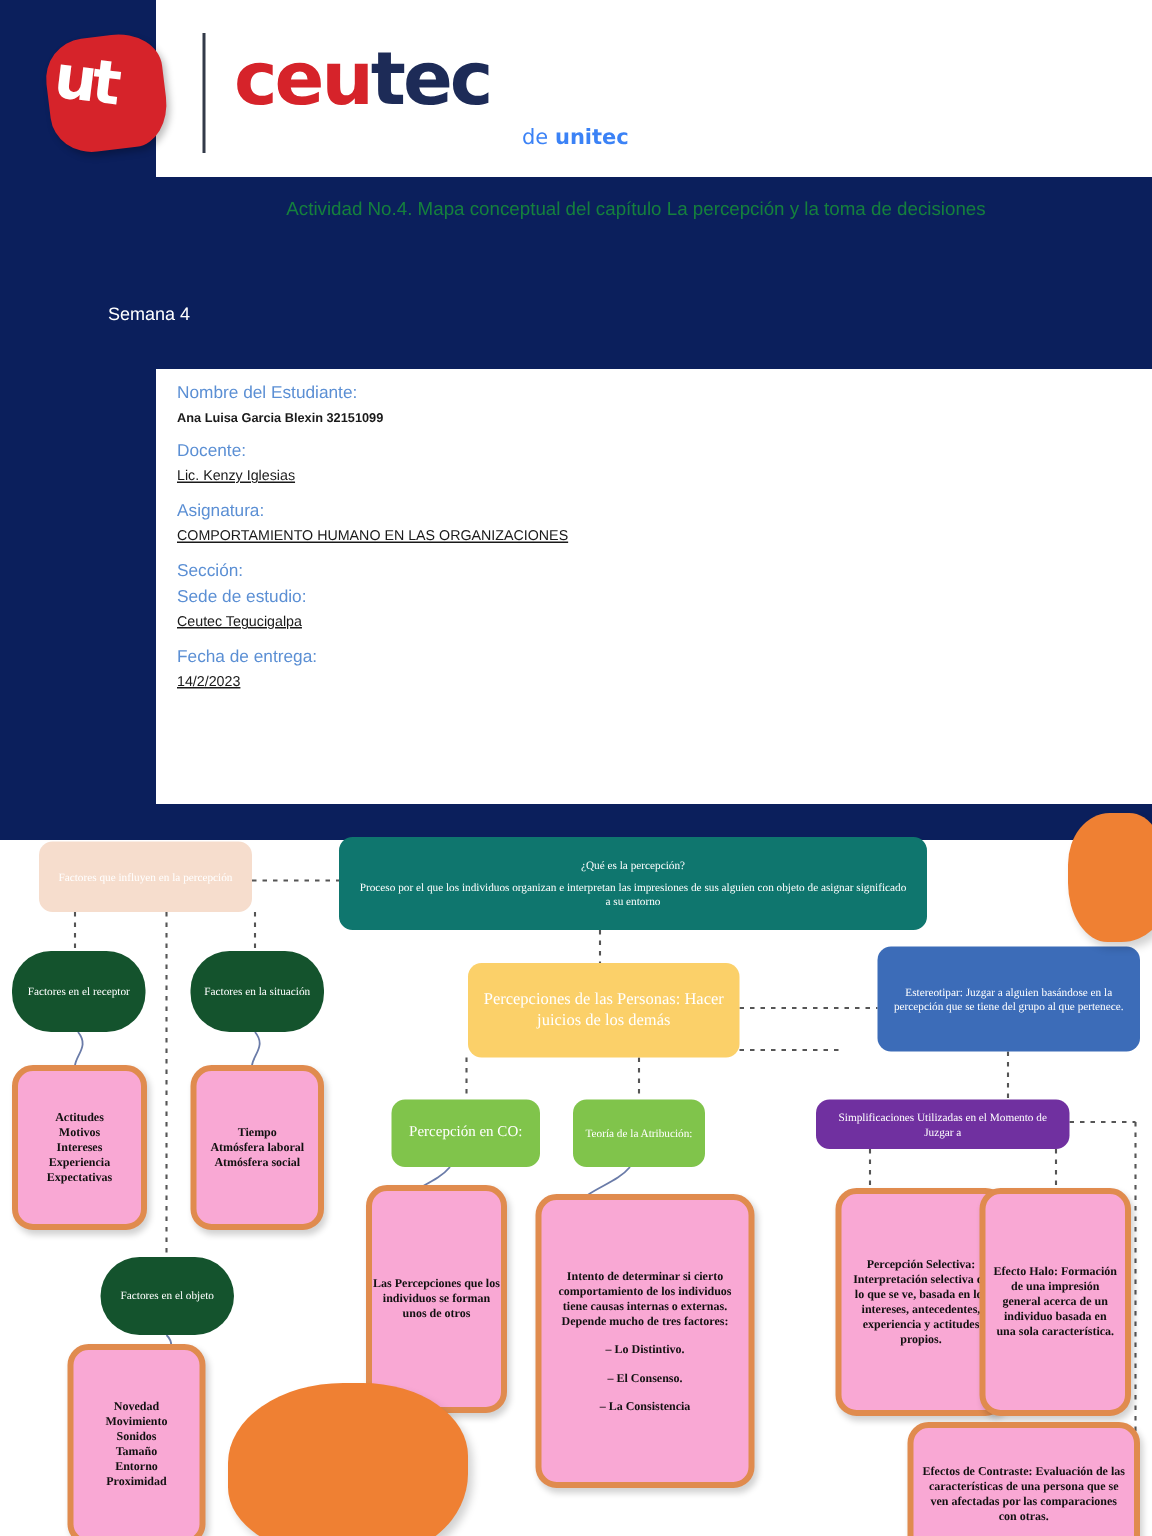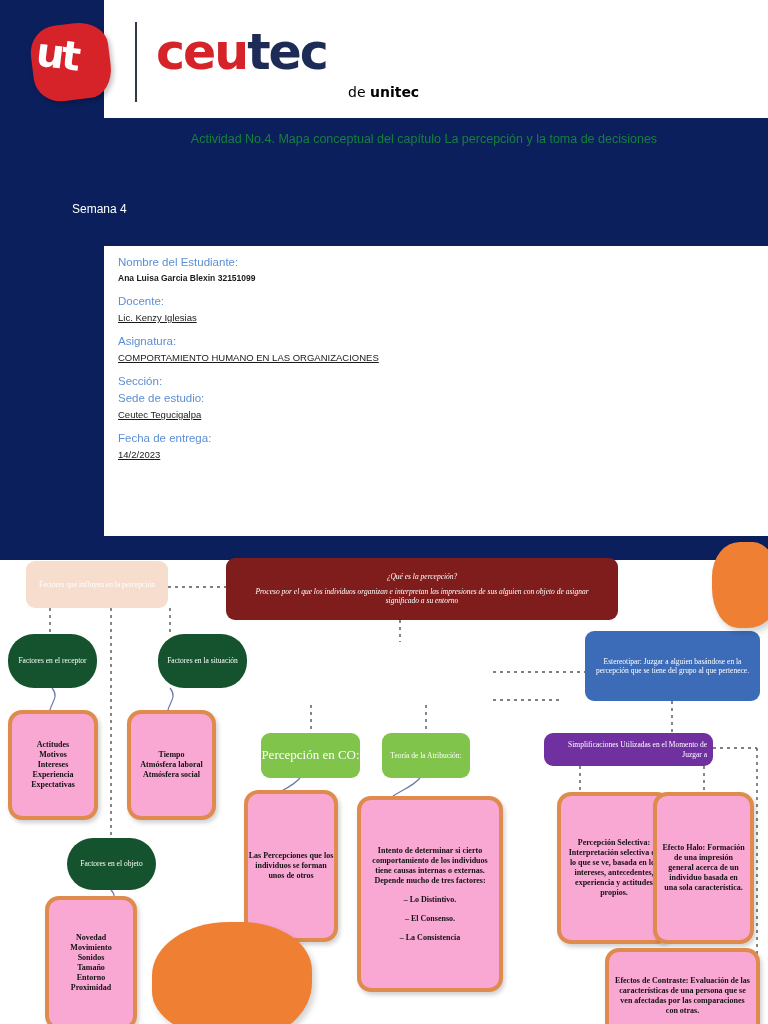--- a/index.html
+++ b/index.html
@@ -53,21 +53,21 @@
   .logo-word {
     position:absolute; left:138px; top:12px;
     font-family:"DejaVu Sans", sans-serif;
     font-size:49px; font-weight:bold; letter-spacing:-2px; line-height:1;
   }
   .logo-word .a { color:#d6232a; }
   .logo-word .b { color:#1d2b57; }
   .logo-sub {
     position:absolute; left:330px; top:68px;
     font-family:"DejaVu Sans", sans-serif;
-    font-size:14px; color:#000000;
+    font-size:14px; color:#3b82f6;
   }
   .logo-sub .lt { font-weight:normal; }
   .logo-sub .bd { font-weight:bold; }
 
   .activity-title {
     position:absolute; left:104px; top:132px; width:640px;
     color:#15803d; font-size:12.5px; text-align:center;
   }
   .semana {
     position:absolute; left:72px; top:202px;
@@ -98,26 +98,26 @@
     display:flex; align-items:center; justify-content:center;
     text-align:center;
     font-family:"Liberation Serif", serif;
     line-height:1.25;
     overflow:hidden;
   }
   .rounded { border-radius:9px; }
 
   
   .n-peach { background:#f6ddcd; color:#ffffff; }
-  .n-green-lt { background:#7f1d1d; color:#ffffff;font-style:italic; }
+  .n-green-lt { background:#0f766e; color:#ffffff; }
   .n-blue { background:#14532d; color:#ffffff;border-radius:26px; }
   .n-yellow { background:#fbd069; color:#ffffff; }
   .n-green { background:#80c44b; color:#ffffff; }
   .n-blue-dk { background:#3c6cb8; color:#ffffff; }
-  .n-purple { background:#7030a0; color:#ffffff;text-align:right; }
+  .n-purple { background:#7030a0; color:#ffffff; }
 
   
   .card {
     background:#f9a8d4;
     border:4px solid #e08b4e;
     border-radius:14px;
     color:#111111;
     font-weight:bold;
     box-shadow:2px 3px 4px rgba(0,0,0,.18);
   }
@@ -205,27 +205,28 @@
   </svg>
 
   <div class="node rounded n-peach" style="left:26px; top:561px; width:142px; height:47px; font-size:7.5px;">Factores que influyen en la percepción</div>
 
   <div class="node rounded n-green-lt" style="left:226px; top:558px; width:392px; height:62px; flex-direction:column; padding:5px 12px;">
     <div style="font-size:7.5px;">¿Qué es la percepción?</div>
     <div style="font-size:7.5px; margin-top:5px;">Proceso por el que los individuos organizan e interpretan las impresiones de sus alguien con objeto de asignar significado a su entorno</div>
   </div>
 
   <div class="node rounded n-blue" style="left:8px; top:634px; width:89px; height:54px; font-size:7.5px;">Factores en el receptor</div>
-  <div class="node rounded n-blue" style="left:127px; top:634px; width:89px; height:54px; font-size:7.5px;margin-left:31px;">Factores en la situación</div>
+  <div class="node rounded n-blue" style="left:127px; top:634px; width:89px; height:54px; font-size:7.5px;">Factores en la situación</div>
   <div class="node rounded n-blue" style="left:67px; top:838px; width:89px; height:52px; font-size:7.5px;">Factores en el objeto</div>
 
+  <div class="node rounded n-yellow" style="left:312px; top:642px; width:181px; height:63px; font-size:11px; padding:2px 8px;">Percepciones de las Personas: Hacer juicios de los demás</div>
 
   <div class="node rounded n-blue-dk" style="left:585px; top:631px; width:175px; height:70px; font-size:7.5px; padding:3px 8px;">Estereotipar: Juzgar a alguien basándose en la percepción que se tiene del grupo al que pertenece.</div>
 
-  <div class="node rounded n-green" style="left:261px; top:733px; width:99px; height:45px; font-size:13px;text-align:right;">Percepción en CO:</div>
+  <div class="node rounded n-green" style="left:261px; top:733px; width:99px; height:45px; font-size:10px;text-align:right;">Percepción en CO:</div>
   <div class="node rounded n-green" style="left:382px; top:733px; width:88px; height:45px; font-size:7.5px;">Teoría de la Atribución:</div>
 
   <div class="node rounded n-purple" style="left:544px; top:733px; width:169px; height:33px; font-size:7.5px; padding:2px 6px;">Simplificaciones Utilizadas en el Momento de Juzgar a</div>
 
   <div class="node card" style="left:8px; top:710px; width:90px; height:110px; font-size:8px; white-space:pre-line;">Actitudes
 Motivos
 Intereses
 Experiencia
 Expectativas</div>
 

